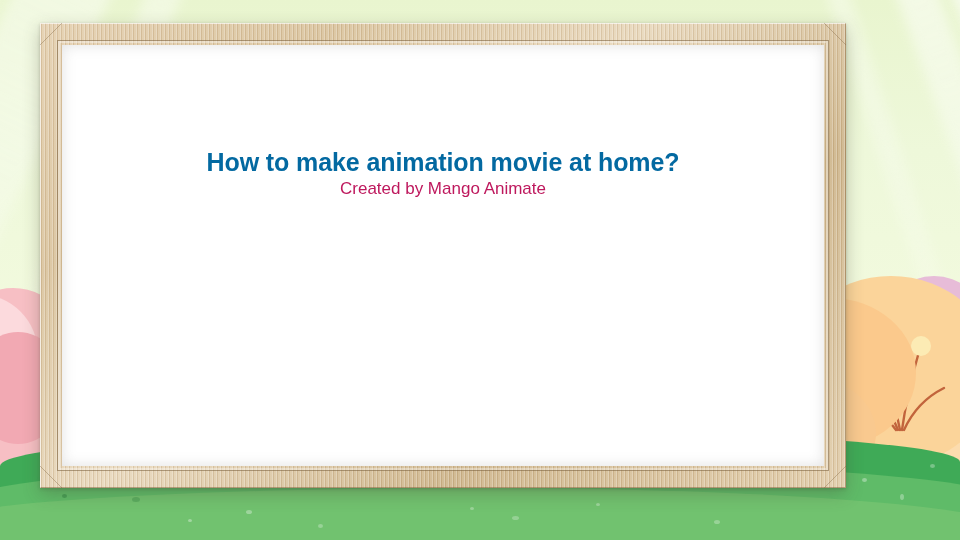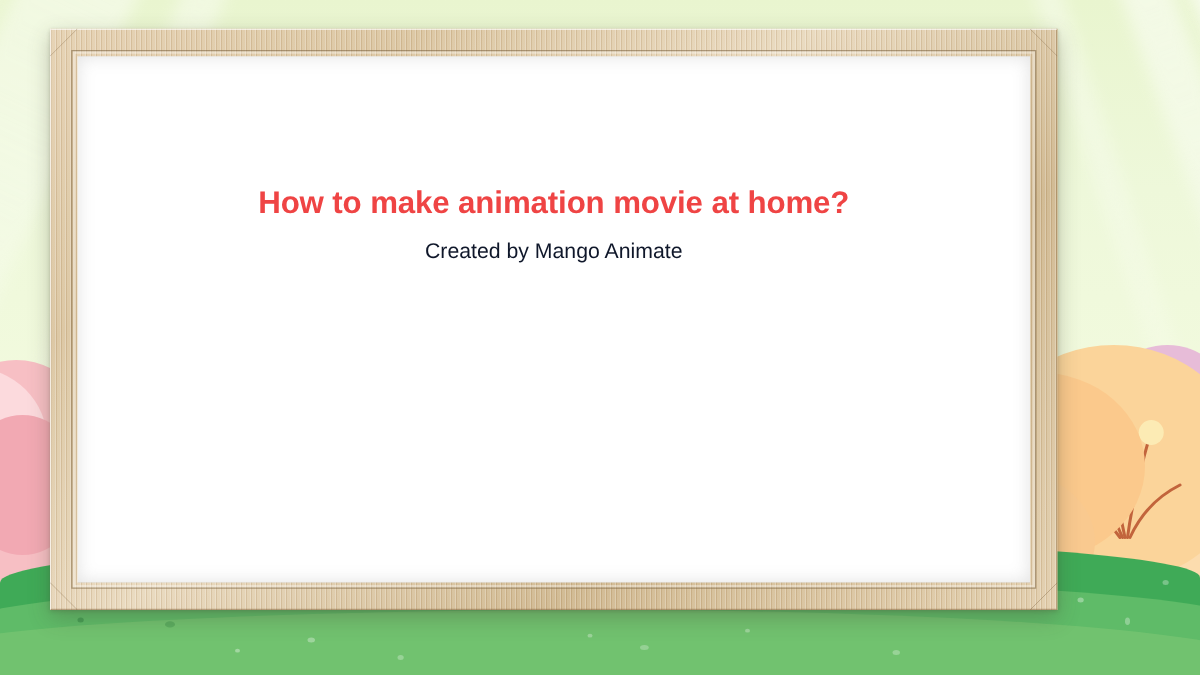--- a/index.html
+++ b/index.html
@@ -143,29 +143,29 @@
   .content {
     position: absolute;
     left: 0; right: 0;
     top: 102px;
     text-align: center;
   }
   .slide-title {
     margin: 0;
     font-size: 25px;
     font-weight: bold;
-    color: #ef4444;
+    color: #0369a1;
     letter-spacing: -0.1px;
     line-height: 1.2;
   }
   .slide-subtitle {
-    margin: 14px 0 0 0;
+    margin: 2px 0 0 0;
     font-size: 17px;
     font-weight: normal;
-    color: #0f172a;
+    color: #be185d;
     line-height: 1.2;
   }
 </style>
 </head>
 <body>
 
 <div id="slide">
 
   <div class="bg-sky"></div>
 

